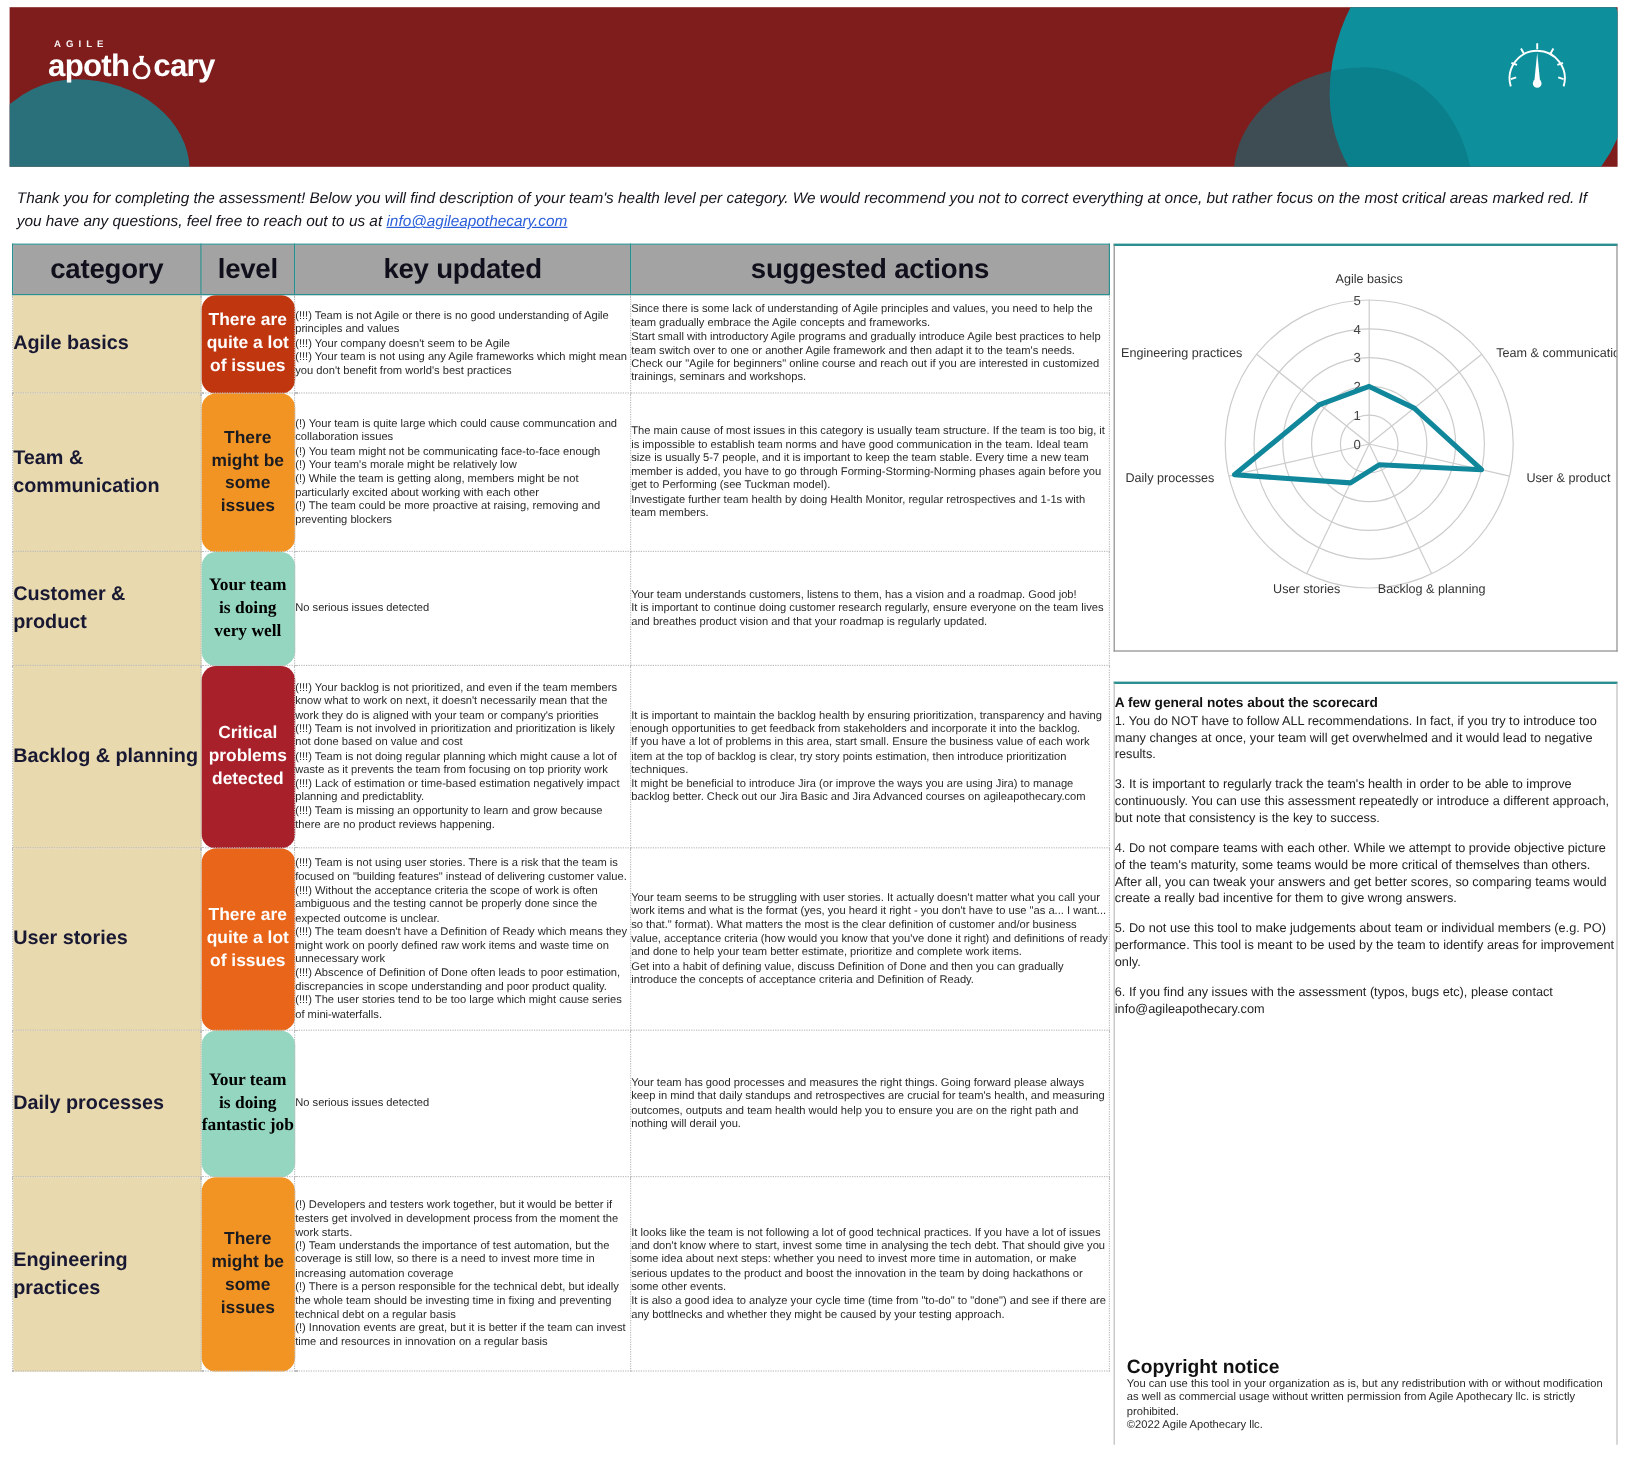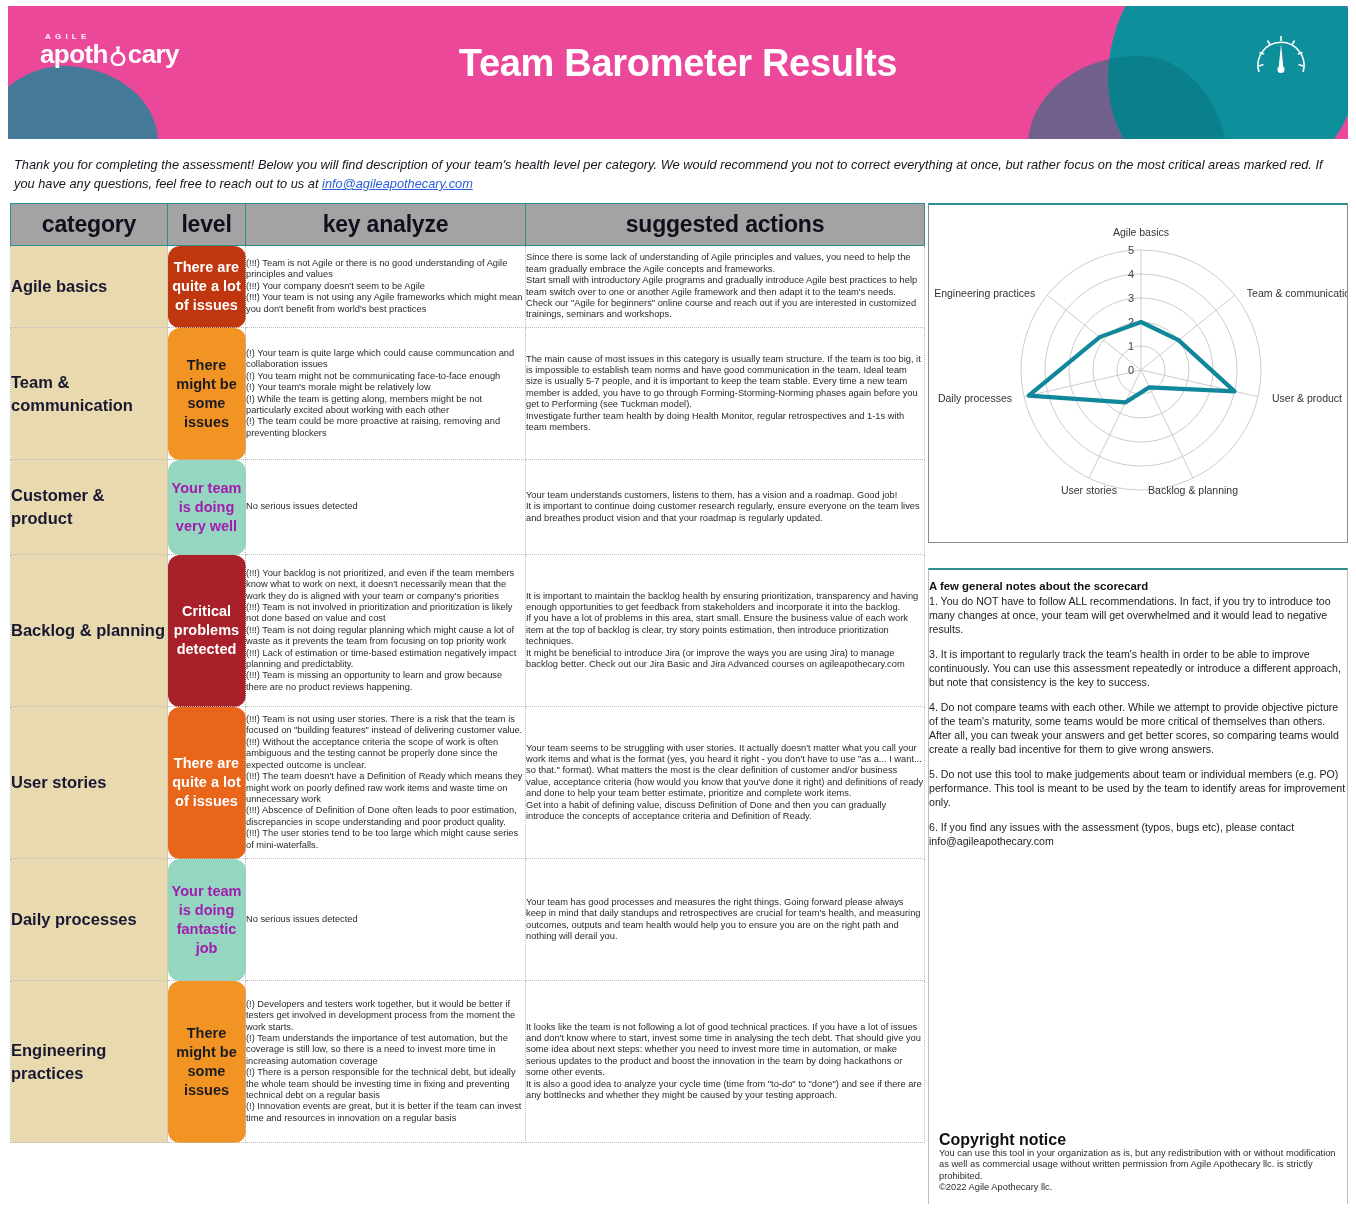--- a/index.html
+++ b/index.html
@@ -10,21 +10,21 @@
     font-family: "Liberation Sans", sans-serif;
     color: #1b1b2f;
     overflow: hidden;
   }
 
   
   .header {
     position: relative;
     height: 133px;
     margin: 6px 8px 0 8px;
-    background: #ec4899;
+    background: #7f1d1d;
     overflow: hidden;
   }
   .header .blob-left {
     position: absolute; left: -40px; top: 60px;
     width: 190px; height: 190px;
     background: #0e8c99;
     border-radius: 50% 50% 45% 55% / 60% 40% 60% 40%;
     opacity: .75;
   }
   .header .blob-right {
@@ -133,21 +133,21 @@
     line-height: 11.4px;
     color: #2a2a2a;
     padding: 4px 5px;
     vertical-align: middle;
     white-space: pre-line;
   }
   td.body.mid { vertical-align: middle; }
 
   .lvl-red    { background:#c0360f; color:#ffffff; }
   .lvl-orange { background:#f29423; color:#1b1b22; }
-  .lvl-green  { background:#95d6c0; color:#a21caf; }
+  .lvl-green  { background:#95d6c0; color:#000000;font-family:Liberation Serif, serif; }
   .lvl-crit   { background:#a8212a; color:#ffffff; }
   .lvl-darkorange { background:#e8651a; color:#ffffff; }
 
   
   .radar-box {
     border: 1px solid #8c8c8c;
     border-top: 2px solid #2b8f8f;
     background:#fff;
     height: 340px;
     position: relative;
@@ -192,21 +192,20 @@
       <span>apoth</span><span class="flask">
         <svg width="20" height="20" viewBox="0 0 20 20">
           <circle cx="10" cy="13" r="6.3" fill="none" stroke="#ffffff" stroke-width="2.4"></circle>
           <path d="M8.6 1.5 L11.4 1.5 L11.4 6 L8.6 6 Z" fill="#ffffff"></path>
           <rect x="8" y="0.5" width="4" height="1.6" fill="#ffffff"></rect>
         </svg>
       </span><span>cary</span>
     </div>
   </div>
 
-  <div class="page-title">Team Barometer Results</div>
 
   <div class="gauge">
     <svg width="62" height="62" viewBox="0 0 62 62">
       <path d="M9 44 A23 23 0 1 1 53 44" fill="none" stroke="#fff" stroke-width="1.6"></path>
       <g stroke="#fff" stroke-width="1.6">
         <line x1="31" y1="8" x2="31" y2="13"></line>
         <line x1="44.5" y1="12.5" x2="42" y2="16.8"></line>
         <line x1="52.5" y1="24.5" x2="47.8" y2="26"></line>
         <line x1="17.5" y1="12.5" x2="20" y2="16.8"></line>
         <line x1="9.5" y1="24.5" x2="14.2" y2="26"></line>
@@ -230,21 +229,21 @@
       <colgroup>
         <col class="col-cat">
           <col class="col-lvl">
           <col class="col-key">
           <col class="col-act">
       </colgroup>
       <thead>
         <tr>
           <th>category</th>
           <th>level</th>
-          <th>key analyze</th>
+          <th>key updated</th>
           <th>suggested actions</th>
         </tr>
       </thead>
       <tbody>
           <tr style="height: 82px;">
             <td class="cat">Agile basics</td>
             <td class="lvl lvl-red">There are quite a lot of issues</td>
             <td class="body mid">(!!!) Team is not Agile or there is no good understanding of Agile principles and values
 (!!!) Your company doesn't seem to be Agile
 (!!!) Your team is not using any Agile frameworks which might mean you don't benefit from world's best practices</td>

